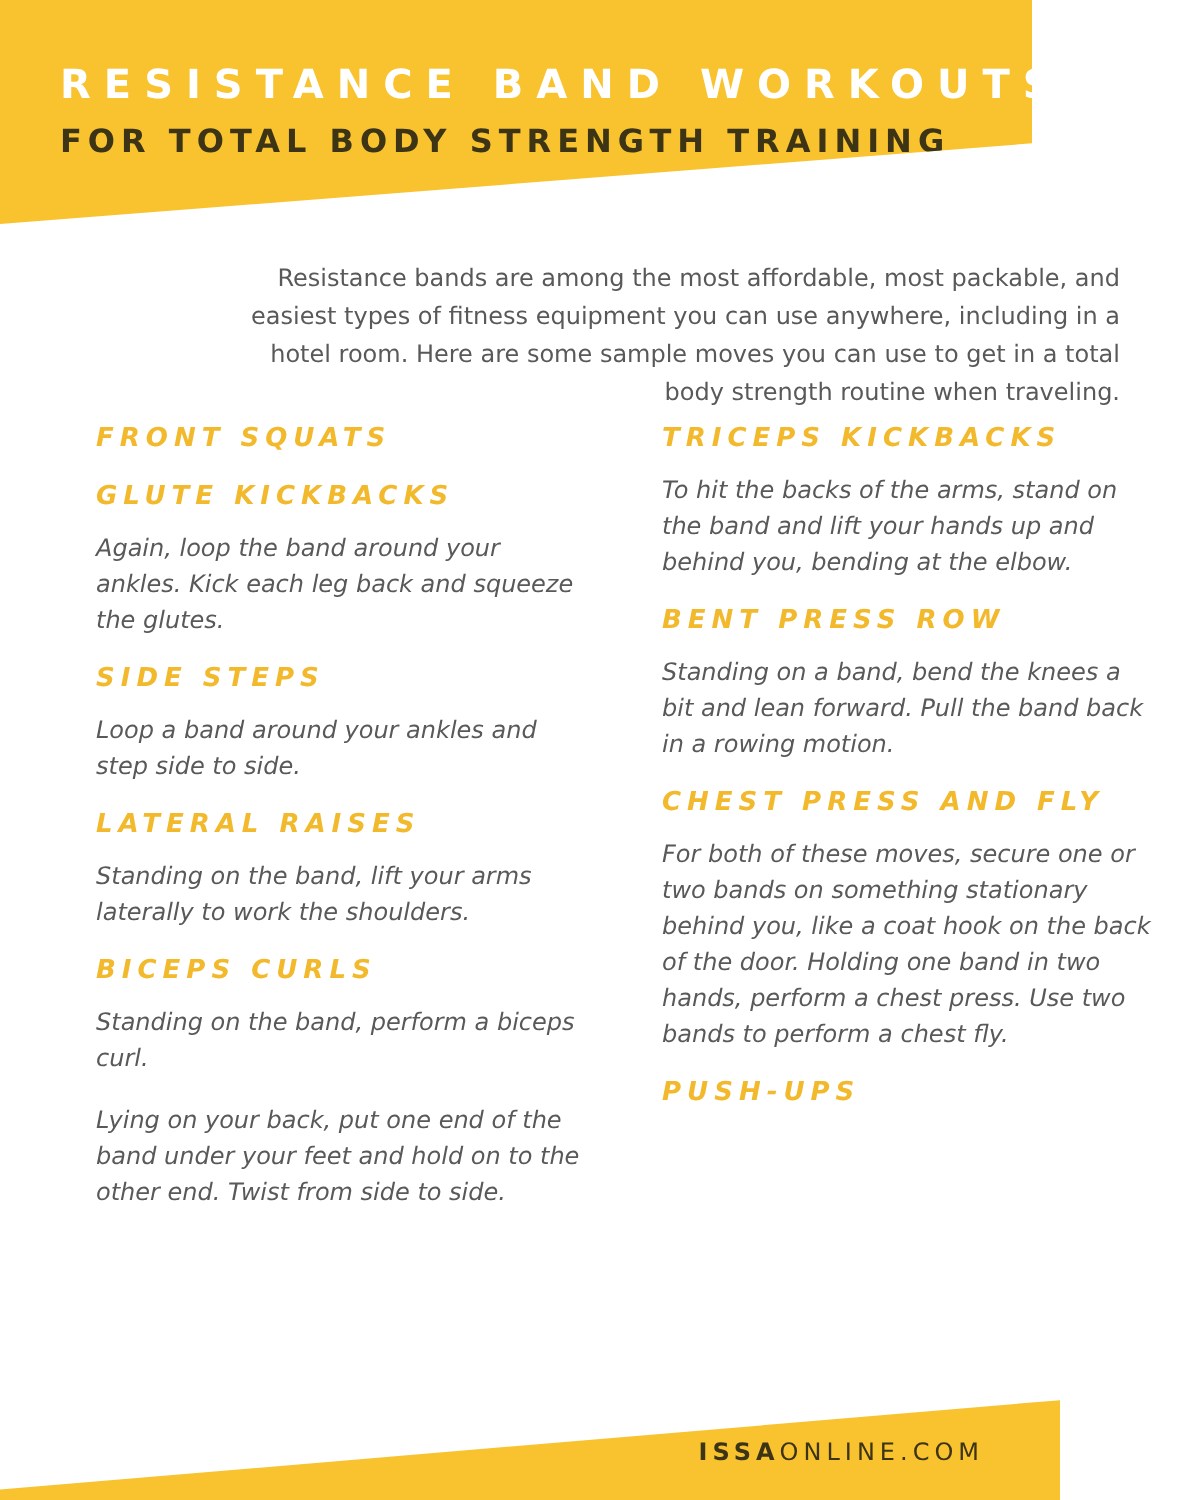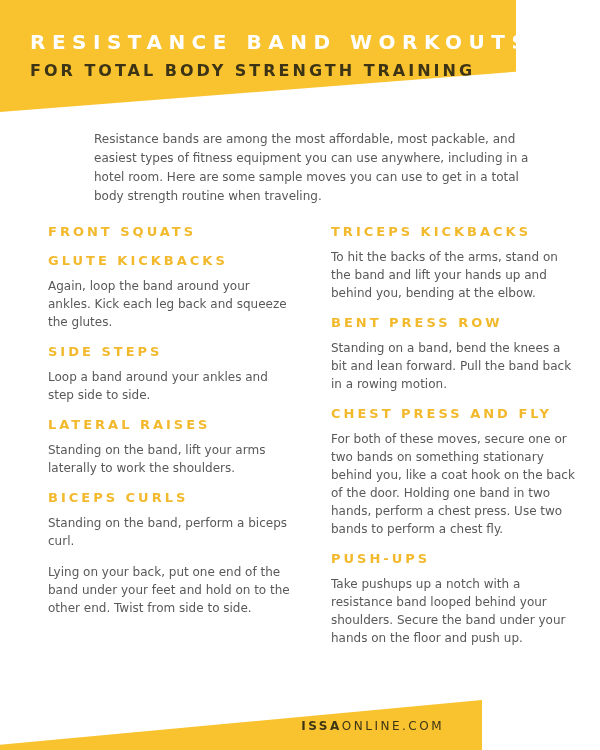--- a/index.html
+++ b/index.html
@@ -42,55 +42,56 @@
     color: var(--dark-text);
     font-size: 16px;
     font-weight: bold;
     letter-spacing: 3px;
     margin-top: 7px;
     white-space: nowrap;
   }
   .intro {
     position: absolute;
     top: 130px;
-    right: 56px;
+    right: 40px;
     width: 450px;
-    text-align: left;
+    text-align: right;
     font-size: 12px;
     line-height: 19px;
     color: var(--body-text);
   }
   .columns {
     position: absolute;
-    top: 224px;
+    top: 212px;
     left: 48px;
     width: 528px;
     display: flex;
     gap: 38px;
+    font-style: italic;
   }
   .col { width: 252px; }
   .section { margin-bottom: 13px; }
   .section h3 {
     color: var(--heading);
     font-size: 13px;
     line-height: 16px;
     font-weight: bold;
     letter-spacing: 3px;
     margin-bottom: 8px;
   }
   .section p {
     font-size: 12px;
     line-height: 18px;
     color: var(--body-text);
   }
   
   .footer {
     position: absolute;
     bottom: 0; left: 0;
-    width: 482px; height: 52px;
+    width: 530px; height: 52px;
     background: var(--accent);
     clip-path: polygon(0 90%, 100% 4%, 100% 100%, 0 100%);
   }
   .footer-text {
     position: absolute;
     right: 38px;
     bottom: 17px;
     font-size: 12px;
     letter-spacing: 2.5px;
     color: var(--dark-text);
@@ -144,21 +145,20 @@
       <div class="section">
         <h3>BENT PRESS ROW</h3>
         <p>Standing on a band, bend the knees a bit and lean forward. Pull the band back in a rowing motion.</p>
       </div>
       <div class="section">
         <h3>CHEST PRESS AND FLY</h3>
         <p>For both of these moves, secure one or two bands on something stationary behind you, like a coat hook on the back of the door. Holding one band in two hands, perform a chest press. Use two bands to perform a chest fly.</p>
       </div>
       <div class="section">
         <h3>PUSH-UPS</h3>
-        <p>Take pushups up a notch with a resistance band looped behind your shoulders. Secure the band under your hands on the floor and push up.</p>
       </div>
     </div>
 
   </div>
 
   <div class="footer">
     <div class="footer-text">
       <span class="bold">ISSA</span><span>ONLINE.COM</span>
     </div>
   </div>

